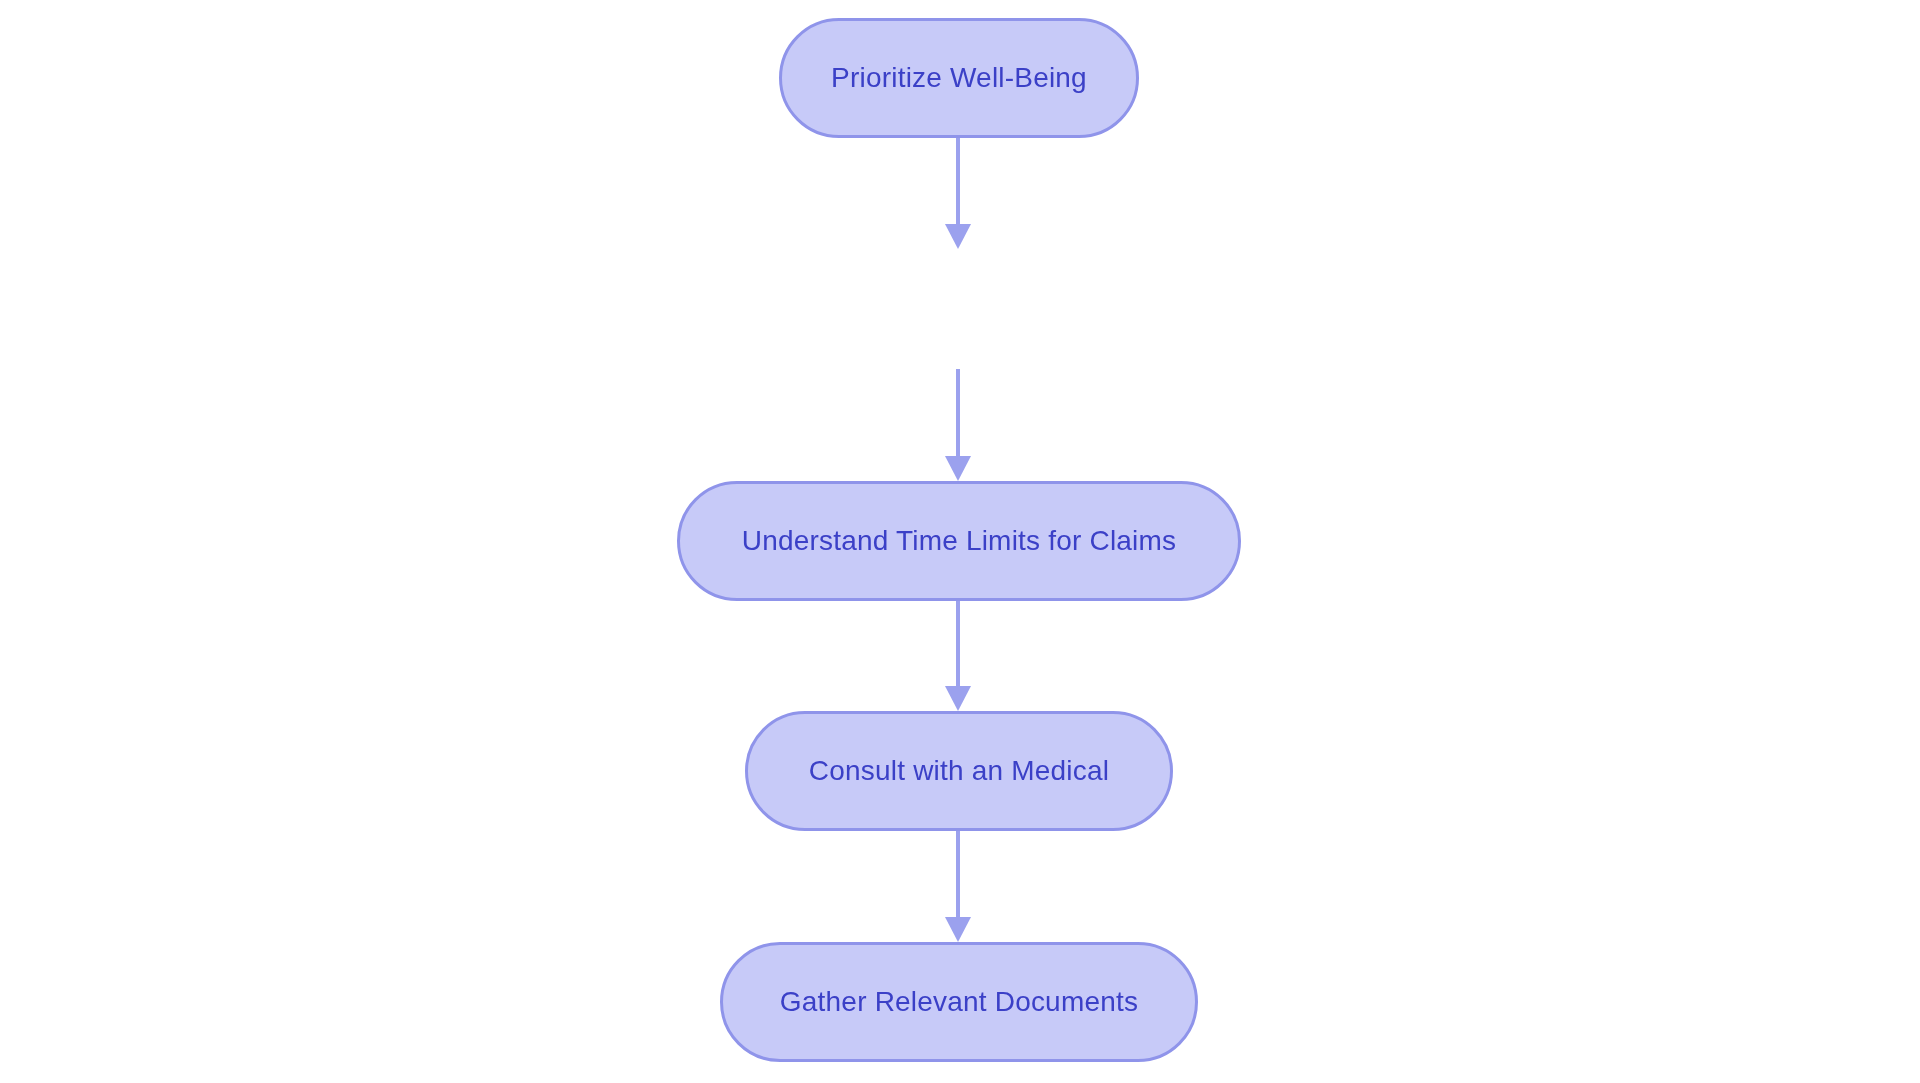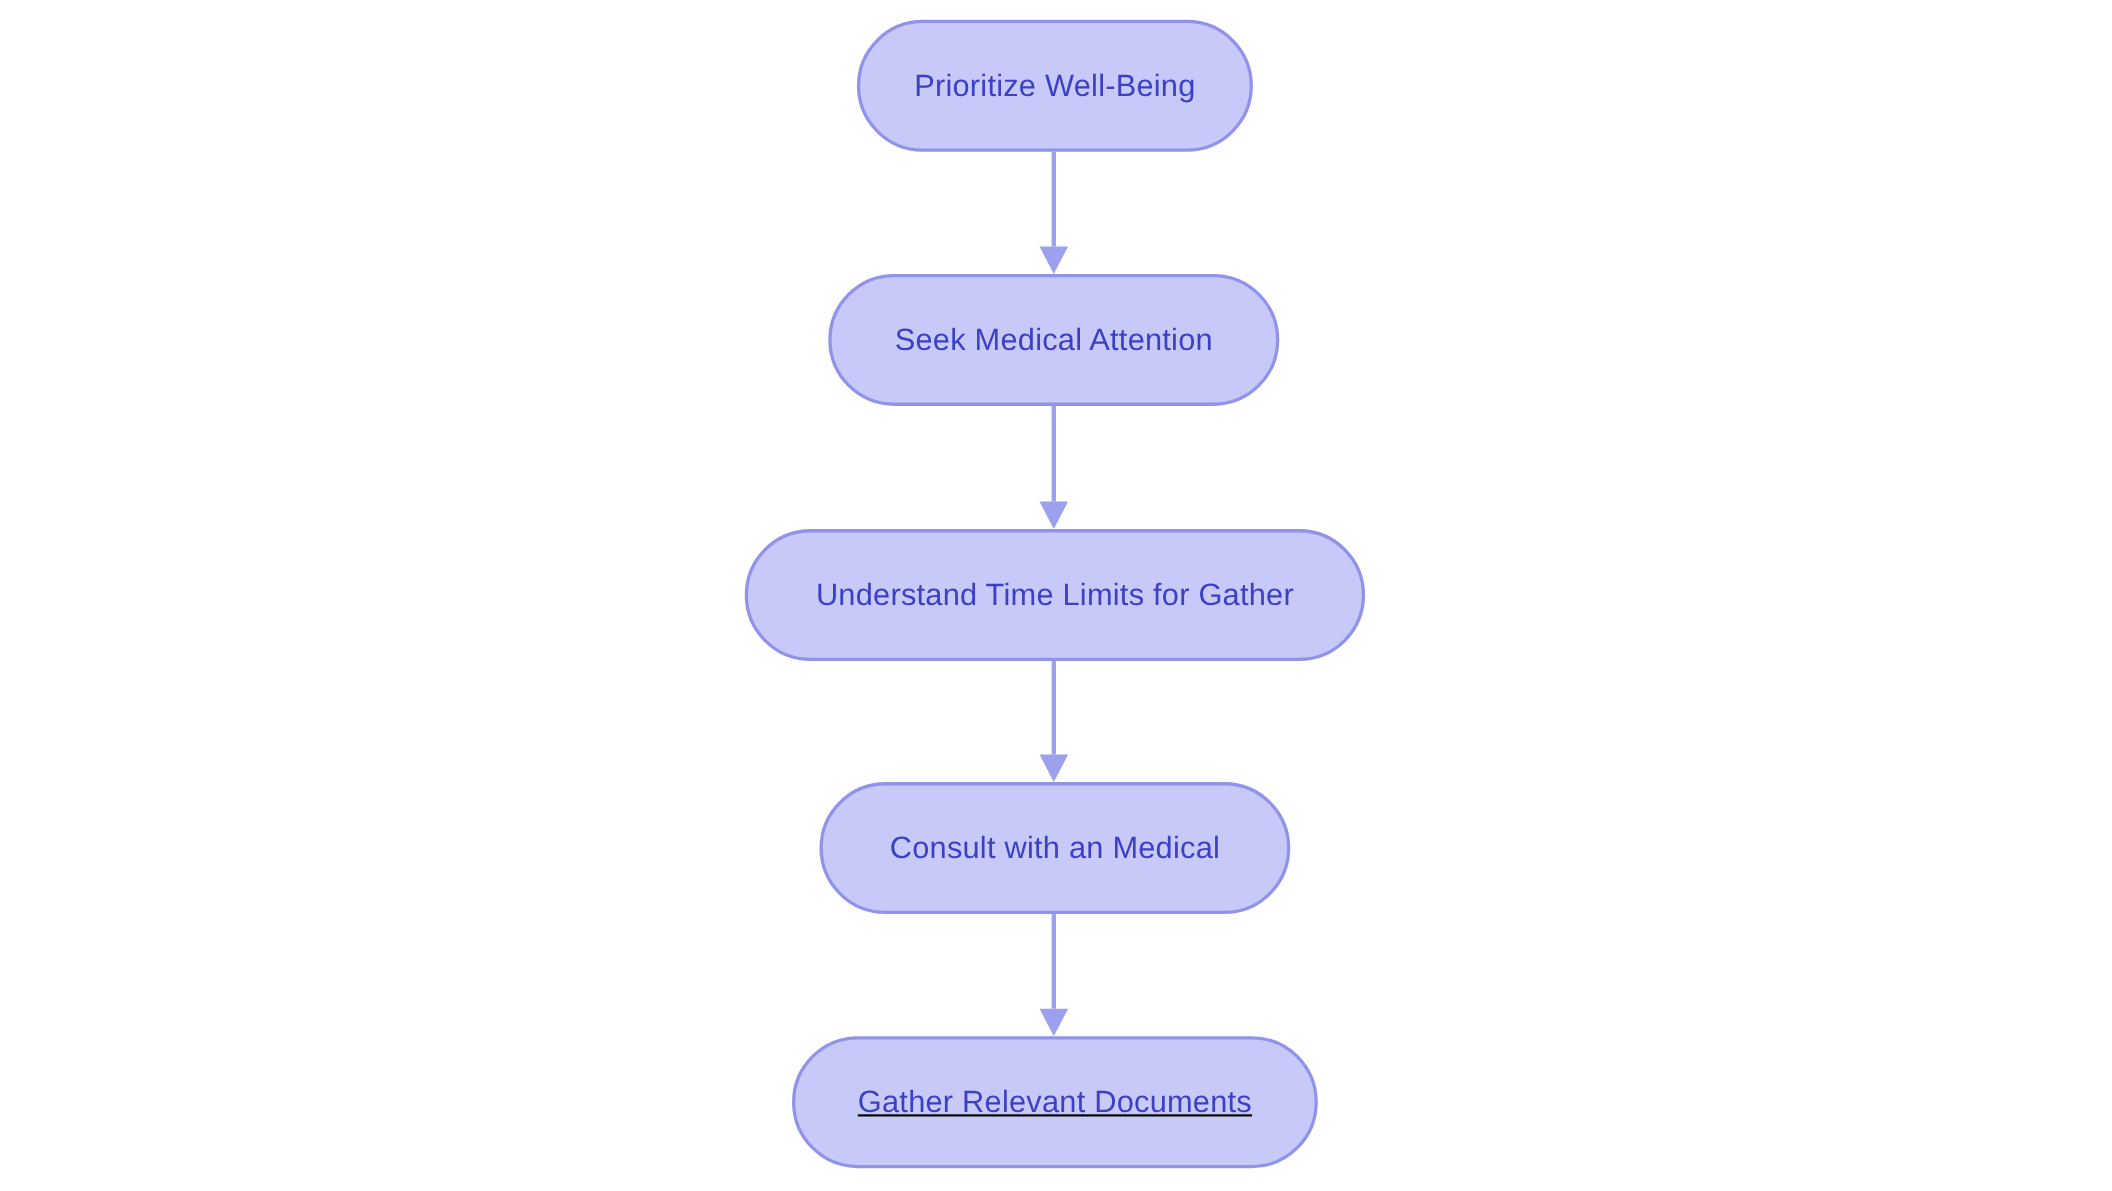--- a/index.html
+++ b/index.html
@@ -29,21 +29,21 @@
   .node span {
     color: var(--text-color, #3b40c7);
     font-size: 28px;
     letter-spacing: 0.2px;
     white-space: nowrap;
   }
   .n1 { top: 18px;  left: 779px; width: 360px; }
   .n2 { top: 249px; left: 753px; width: 410px; }
   .n3 { top: 481px; left: 677px; width: 564px; }
   .n4 { top: 711px; left: 745px; width: 428px; }
-  .n5 { top: 942px; left: 720px; width: 478px; text-decoration: underline; }
+  .n5 { top: 942px; left: 720px; width: 478px; }
 
   .arrow {
     position: absolute;
     left: 944px;
     width: 27px;
     display: flex;
     flex-direction: column;
     align-items: center;
   }
   .a1 { top: 138px; height: 111px; }
@@ -71,31 +71,28 @@
 
   <div class="node n1">
     <span>Prioritize Well-Being</span>
   </div>
 
   <div class="arrow a1">
     <div class="stem"></div>
     <div class="head"></div>
   </div>
 
-  <div class="node n2">
-    <span>Seek Medical Attention</span>
-  </div>
 
   <div class="arrow a2">
     <div class="stem"></div>
     <div class="head"></div>
   </div>
 
   <div class="node n3">
-    <span>Understand Time Limits for Gather</span>
+    <span>Understand Time Limits for Claims</span>
   </div>
 
   <div class="arrow a3">
     <div class="stem"></div>
     <div class="head"></div>
   </div>
 
   <div class="node n4">
     <span>Consult with an Medical</span>
   </div>

